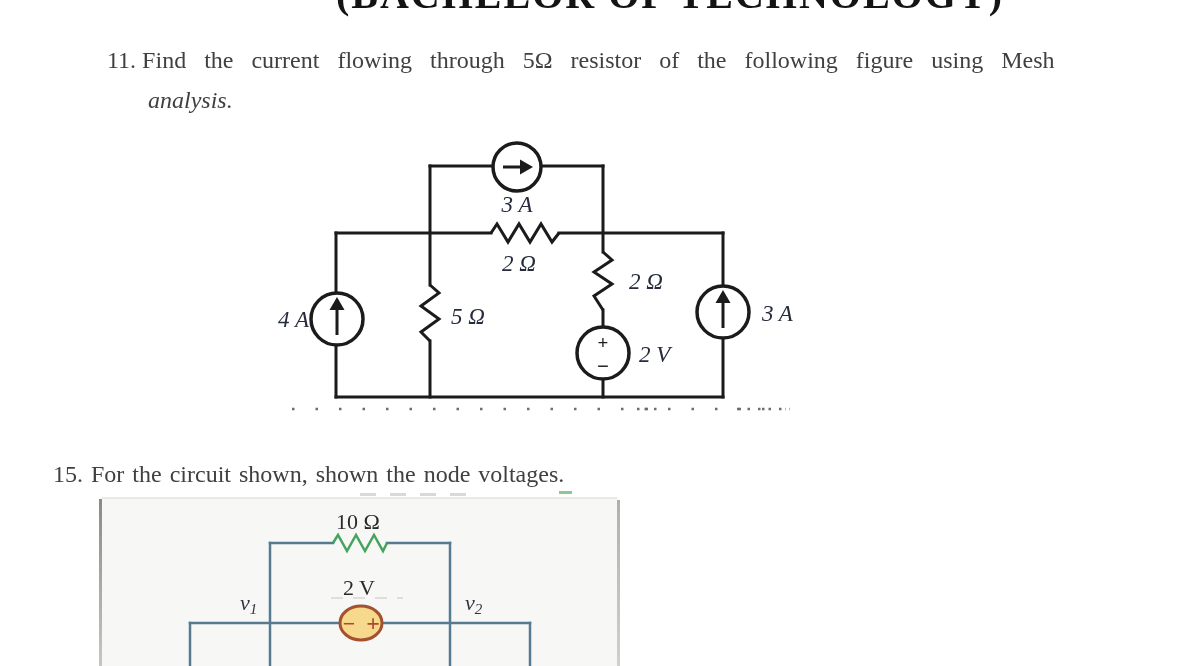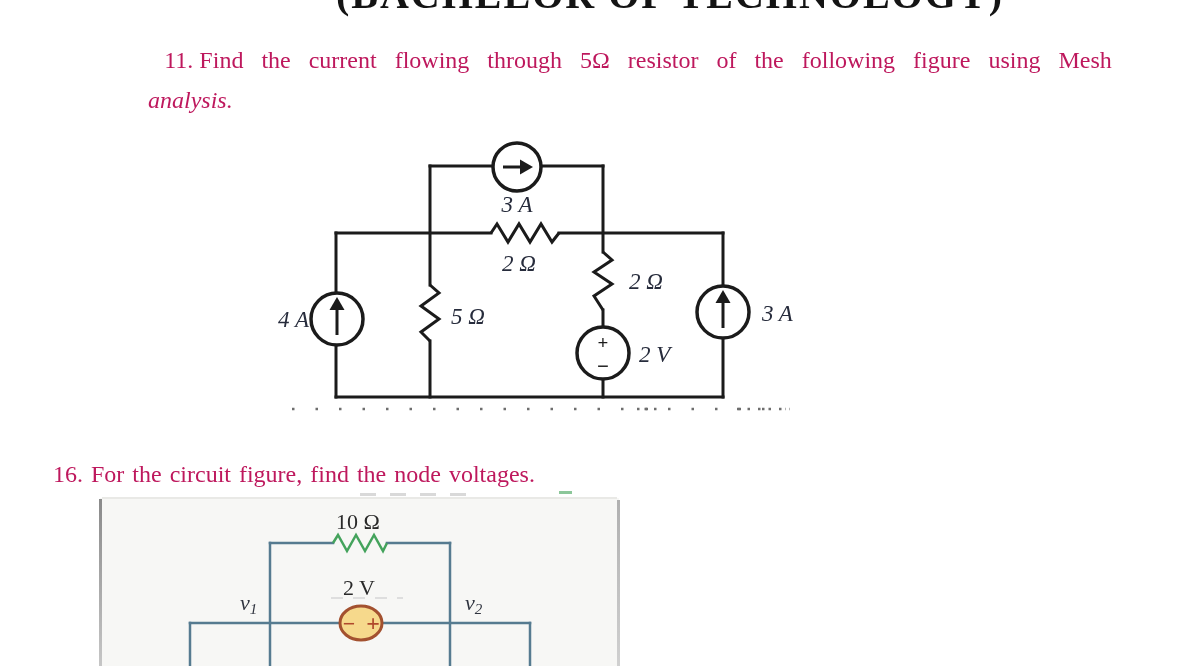--- a/index.html
+++ b/index.html
@@ -10,21 +10,21 @@
     color:#1e1e1e;
   }
   .abs{position:absolute;}
   
   .doc-heading{
     left:300px;top:-26px;width:740px;text-align:center;
     font-weight:bold;font-size:40px;line-height:42px;letter-spacing:2px;
     color:#141414;white-space:nowrap;
   }
   
-  .q-line{font-size:24px;line-height:30px;color:#be185d;white-space:nowrap;text-align:center;}
+  .q-line{font-size:24px;line-height:30px;color:#404040;white-space:nowrap;}
   .q11-l1{left:107px;top:45px;width:1062px;word-spacing:12px;}
   .q11-l1 .qnum{margin-right:6px;}
   .q11-l2{left:148px;top:85px;font-style:italic;}
   .q12-l1{left:53px;top:459px;word-spacing:2px;}
   
   svg{position:absolute;overflow:visible;}
   .lbl11{font-family:"Liberation Serif",serif;font-style:italic;font-size:23px;fill:#272c3c;}
   .lbl12{font-family:"Liberation Serif",serif;font-size:22px;fill:#2a2a2a;}
   .node-lbl{font-family:"Liberation Serif",serif;font-style:italic;font-size:22px;fill:#30343f;}
   
@@ -99,22 +99,22 @@
   <text class="lbl11" x="762" y="321">3 A</text>
 
   <g stroke="#6e6e6e" stroke-width="2.5">
     <line x1="292" y1="409" x2="786" y2="409" stroke-dasharray="2.5 21"></line>
     <line x1="737" y1="409" x2="790" y2="409" stroke-dasharray="2.5 8"></line>
     <line x1="637" y1="409" x2="662" y2="409" stroke-dasharray="2.5 6"></line>
   </g>
 </svg>
 
 <div class="abs q-line q12-l1">
-  <span class="qnum">16.</span>
-  <span>For the circuit figure, find the node voltages.</span>
+  <span class="qnum">15.</span>
+  <span>For the circuit shown, shown the node voltages.</span>
 </div>
 
 <div class="abs panel"></div>
 <div class="abs panel-edge-left"></div>
 <div class="abs panel-edge-right"></div>
 <div class="abs panel-edge-top"></div>
 <div class="abs artifact-a"></div>
 <div class="abs artifact-b"></div>
 <div class="abs artifact-green"></div>
 

